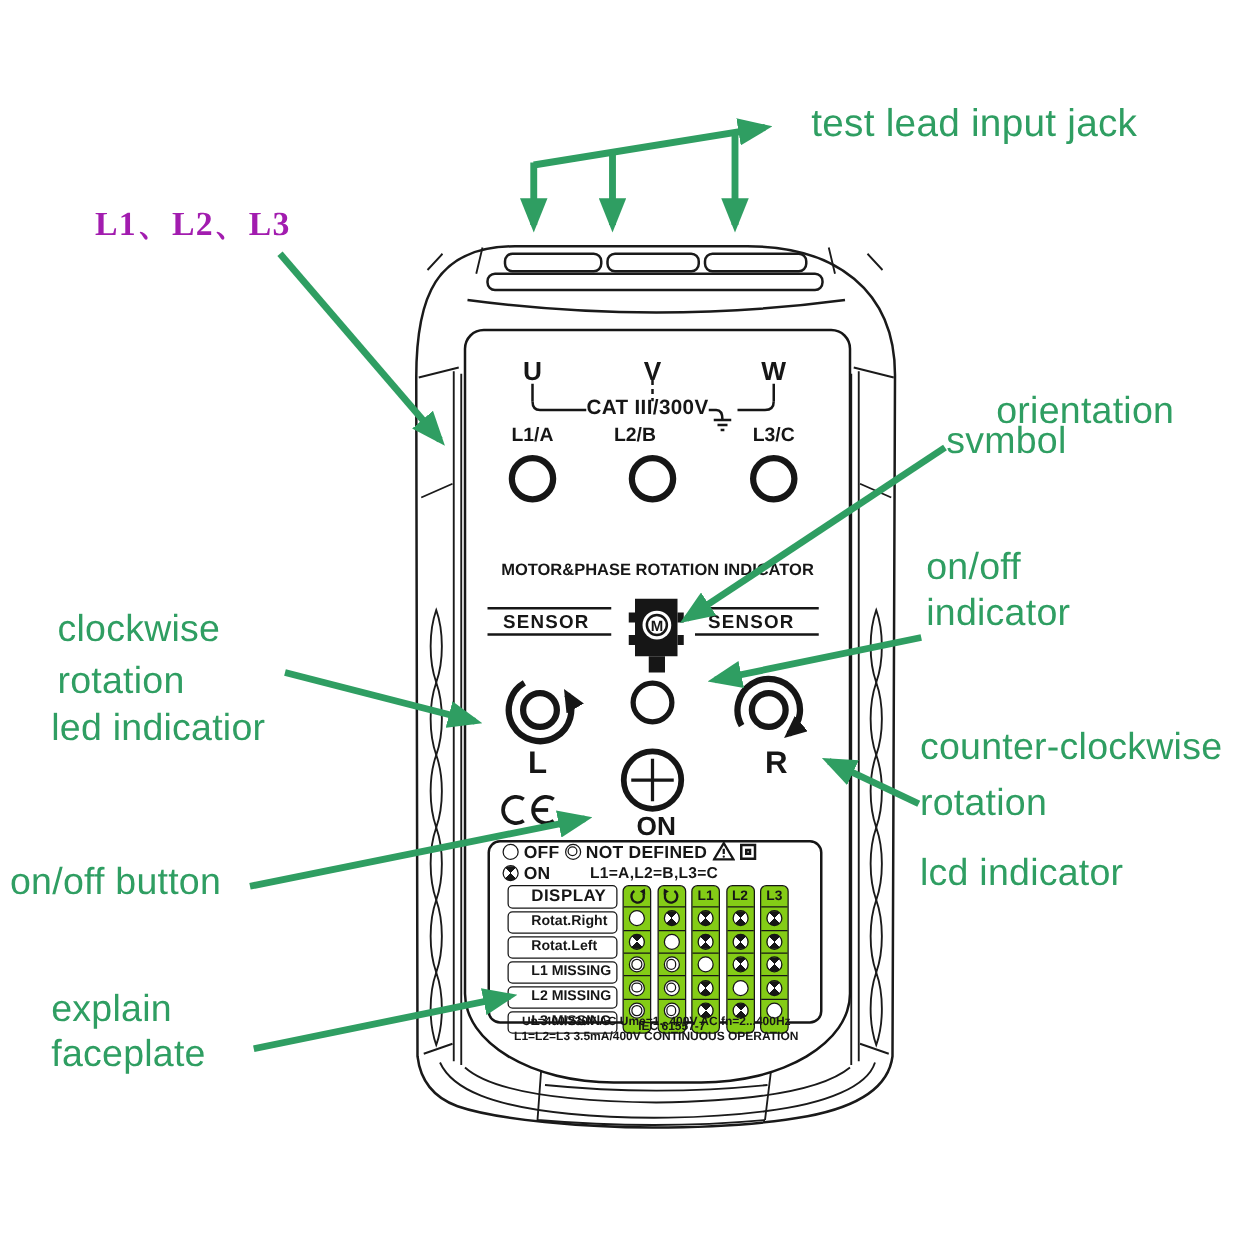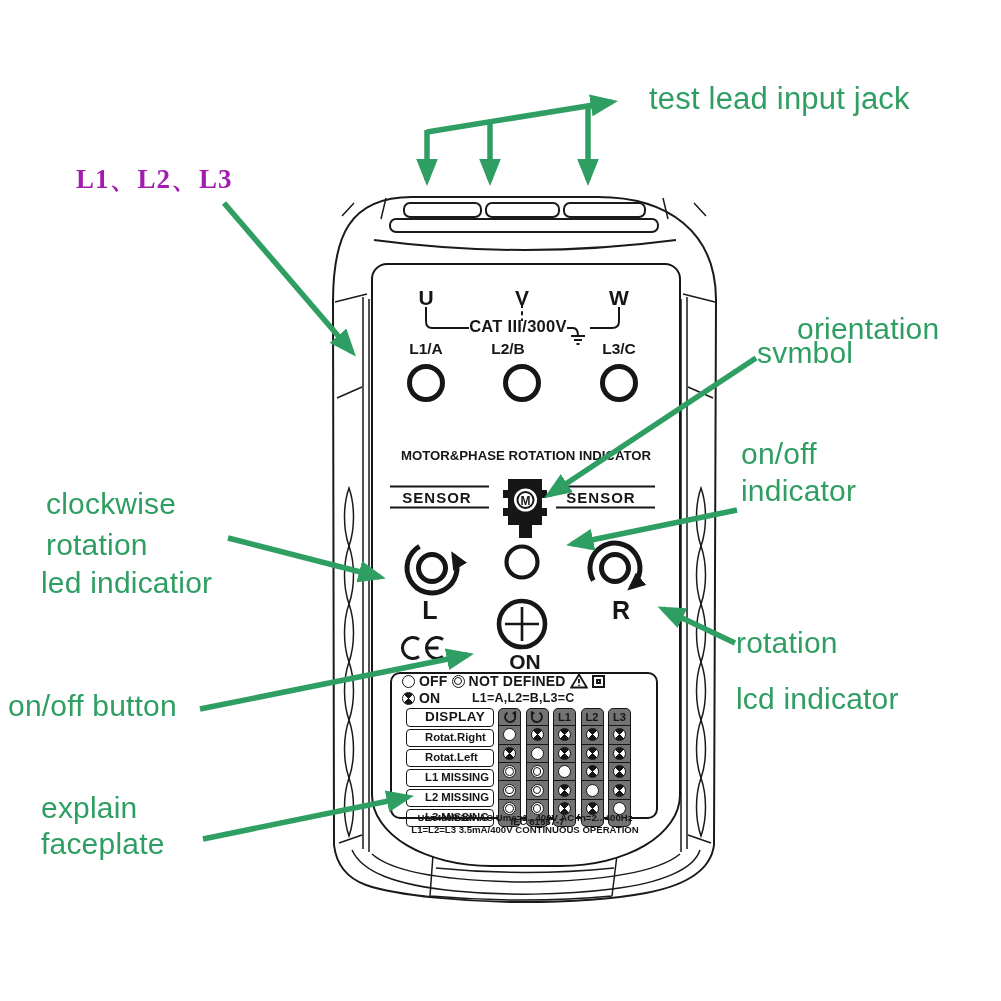--- a/index.html
+++ b/index.html
@@ -23,21 +23,21 @@
   .sym.nd::after{content:"";position:absolute;inset:1.2px;border:1.6px solid #161616;border-radius:50%;}
   .dsq{width:13px;height:13px;border:2px solid #161616;position:relative;box-sizing:border-box;flex:none;}
   .dsq::after{content:"";position:absolute;inset:2px;border:2px solid #161616;}
   
   #tableWrap{position:absolute;left:406px;top:708px;display:flex;gap:4px;}
   #labelCol{display:flex;flex-direction:column;gap:2px;width:88px;}
   .lbox{border:1.8px solid #161616;border-radius:4px;height:16px;line-height:15px;
         font-weight:bold;font-size:11.3px;color:#161616;padding-left:18px;white-space:nowrap;box-sizing:content-box;}
   .lbox.head{font-size:13.5px;height:17px;line-height:16px;letter-spacing:.4px;}
   #dataCols{display:flex;gap:4.5px;}
-  .tcol{width:21px;border:1.8px solid #161616;border-radius:5px;display:flex;flex-direction:column;background:#737373;}
+  .tcol{width:21px;border:1.8px solid #161616;border-radius:5px;display:flex;flex-direction:column;background:#84cc16;}
   .tcell{height:17.4px;display:flex;align-items:center;justify-content:center;
          font-weight:bold;font-size:11px;color:#161616;border-top:1.2px solid #161616;}
   .tcell.thead{border-top:none;height:16.2px;}
   
   .ann{position:absolute;color:#2f9e62;font:400 30px "Liberation Sans",sans-serif;
        letter-spacing:.2px;white-space:nowrap;}
   .ann.big{font-size:31px;}
   .ann.serif{font:700 27px "Liberation Serif",serif;letter-spacing:1px;color:#a21caf;}
 </style>
 </head>
@@ -309,19 +309,20 @@
 
   <div class="ann big" style="left:649px;top:81px;">test lead input jack</div>
   <div class="ann serif" style="left:76px;top:161px;">L1、L2、L3</div>
   <div class="ann" style="left:757px;top:312px;margin-left:40px;">orientation</div>
   <div class="ann" style="left:757px;top:336px;">svmbol</div>
   <div class="ann" style="left:741px;top:437px;">on/off</div>
   <div class="ann" style="left:741px;top:474px;">indicator</div>
   <div class="ann" style="left:46px;top:487px;">clockwise</div>
   <div class="ann" style="left:46px;top:528px;">rotation</div>
   <div class="ann" style="left:41px;top:566px;">led indicatior</div>
+  <div class="ann" style="left:736px;top:581px;">counter-clockwise</div>
   <div class="ann" style="left:736px;top:626px;">rotation</div>
   <div class="ann" style="left:736px;top:682px;">lcd indicator</div>
   <div class="ann" style="left:8px;top:689px;">on/off button</div>
   <div class="ann" style="left:41px;top:791px;">explain</div>
   <div class="ann" style="left:41px;top:827px;">faceplate</div>
 
 </div>
 
 </body></html>

